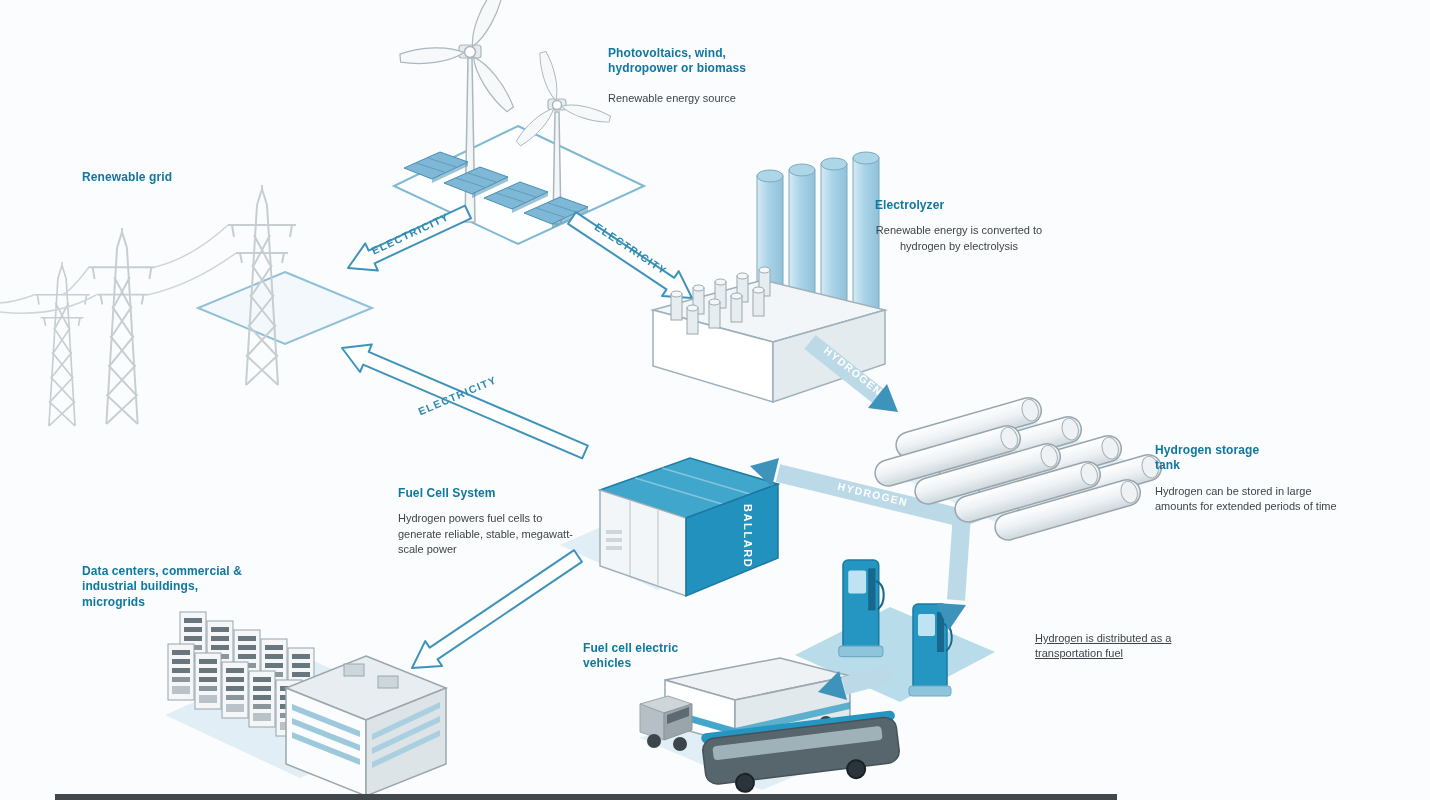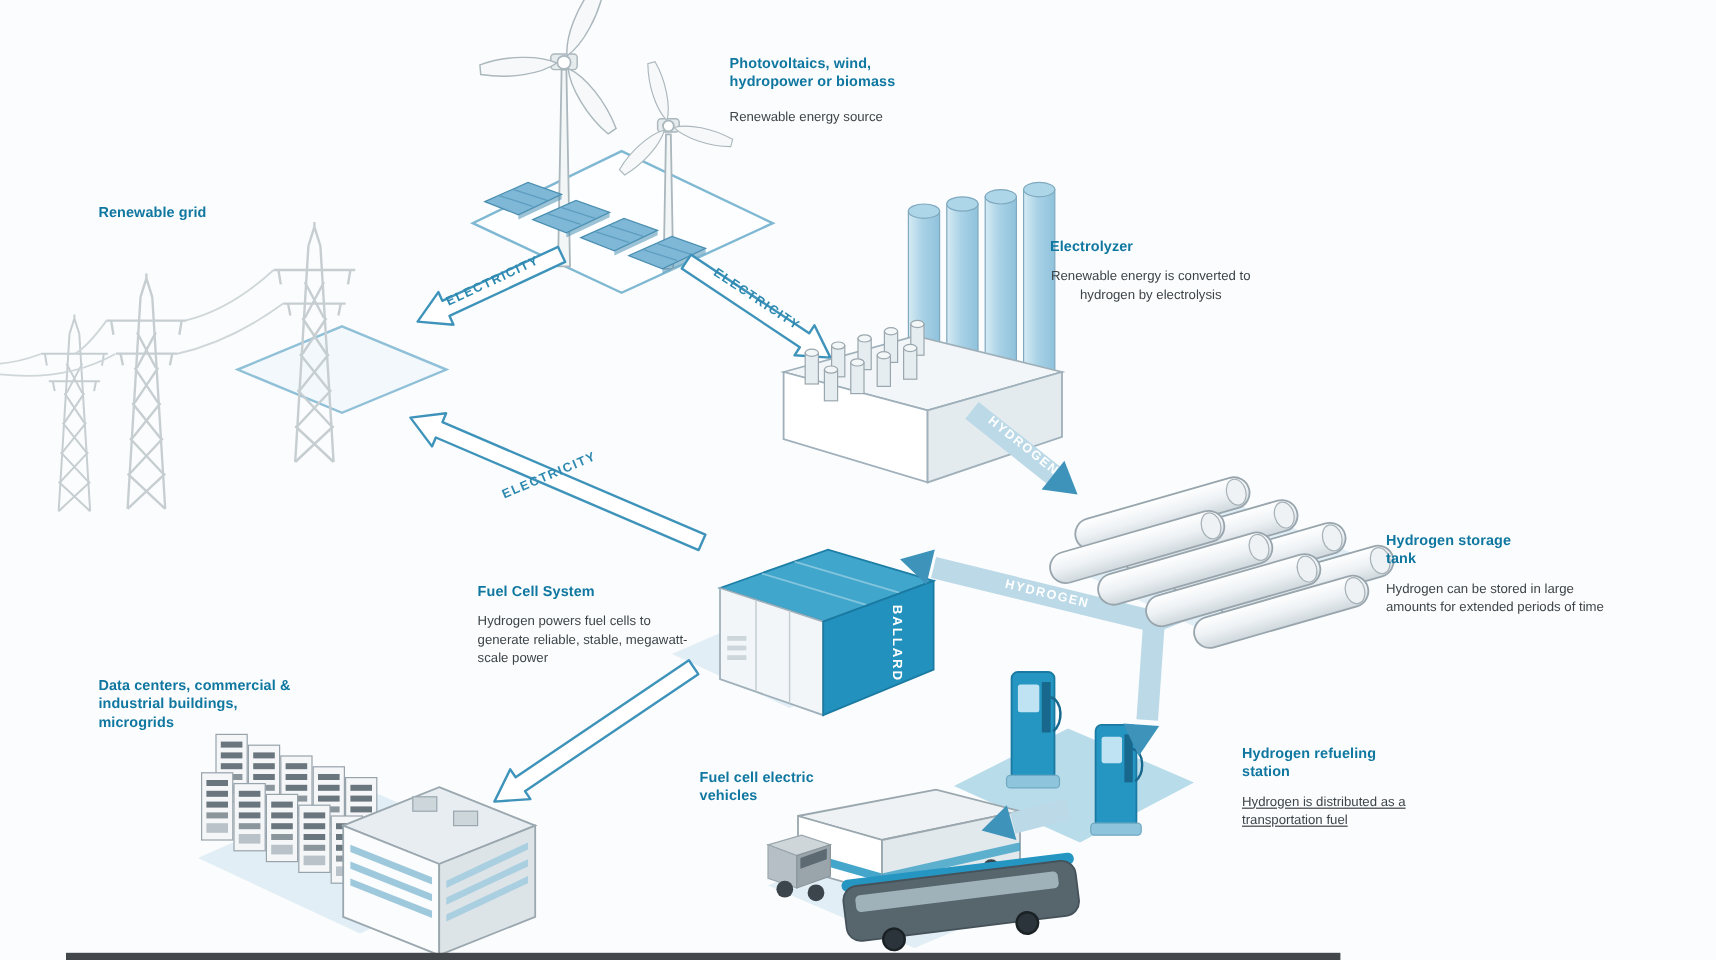--- a/index.html
+++ b/index.html
@@ -307,17 +307,16 @@
 
 <div class="label lbl-datacenters" style="left:82px;top:564px;">
   <h3>Data centers, commercial &amp; industrial buildings, microgrids</h3>
 </div>
 
 <div class="label lbl-vehicles" style="left:583px;top:641px;">
   <h3>Fuel cell electric vehicles</h3>
 </div>
 
 <div class="label lbl-refueling" style="left:1035px;top:621px;">
-  <h3>Hydrogen refueling station</h3>
   <p>Hydrogen is distributed as a transportation fuel</p>
 </div>
 
 </div>
 
 </body></html>

